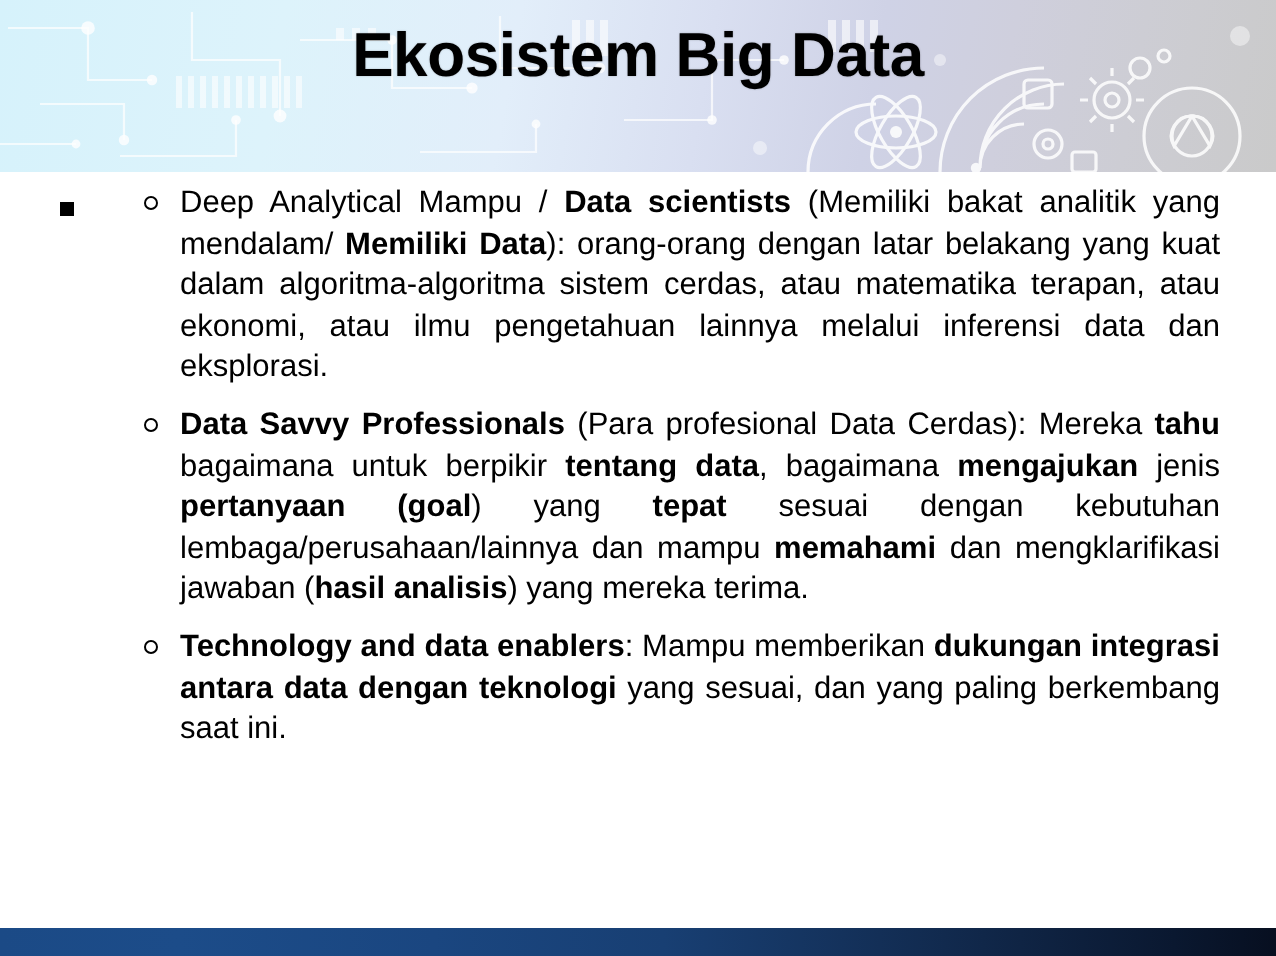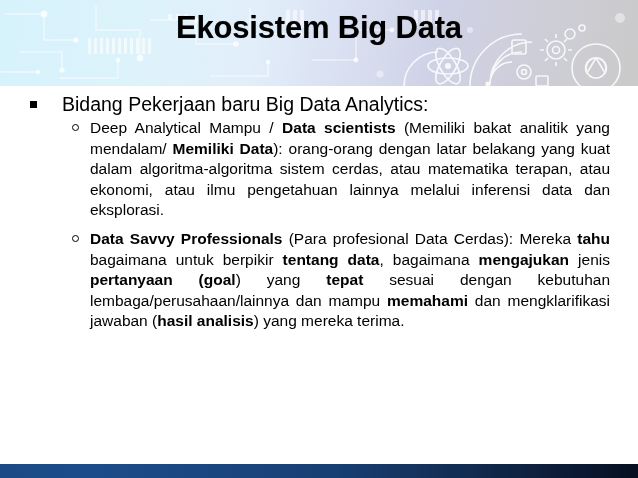--- a/index.html
+++ b/index.html
@@ -220,34 +220,37 @@
       </g>
     </svg>
 
     <div class="header-title">Ekosistem Big Data</div>
   </div>
 
   <div class="content">
 
     <div class="lvl1">
       <span class="sq-bullet"></span>
-      <span>Bidang Pekerjaan baru Big Data Analytics:</span>
     </div>
 
     <div class="lvl2-list">
 
       <div class="lvl2">
         <span class="o-bullet"></span>
         <span class="rich"><span>Deep Analytical Mampu / </span><b>Data scientists</b><span> (Memiliki bakat analitik yang mendalam/ </span><b>Memiliki Data</b><span>): orang-orang dengan latar belakang yang kuat dalam algoritma-algoritma sistem cerdas, atau matematika terapan, atau ekonomi, atau ilmu pengetahuan lainnya melalui inferensi data dan eksplorasi.</span></span>
       </div>
 
       <div class="lvl2">
         <span class="o-bullet"></span>
         <span class="rich"><b>Data Savvy Professionals</b><span> (Para profesional Data Cerdas):  Mereka </span><b>tahu</b><span> bagaimana untuk berpikir </span><b>tentang data</b><span>, bagaimana </span><b>mengajukan</b><span> jenis </span><b>pertanyaan (goal</b><span>) yang </span><b>tepat</b><span> sesuai dengan kebutuhan lembaga/perusahaan/lainnya dan mampu </span><b>memahami</b><span> dan mengklarifikasi jawaban (</span><b>hasil analisis</b><span>) yang mereka terima.</span></span>
       </div>
 
+      <div class="lvl2">
+        <span class="o-bullet"></span>
+        <span class="rich"><b>Technology and data enablers</b><span>: Mampu memberikan </span><b>dukungan integrasi antara data dengan teknologi</b><span> yang sesuai, dan yang paling berkembang saat ini.</span></span>
+      </div>
 
     </div>
   </div>
 
   <div class="footer"></div>
 
 </div>
 
 </body></html>

